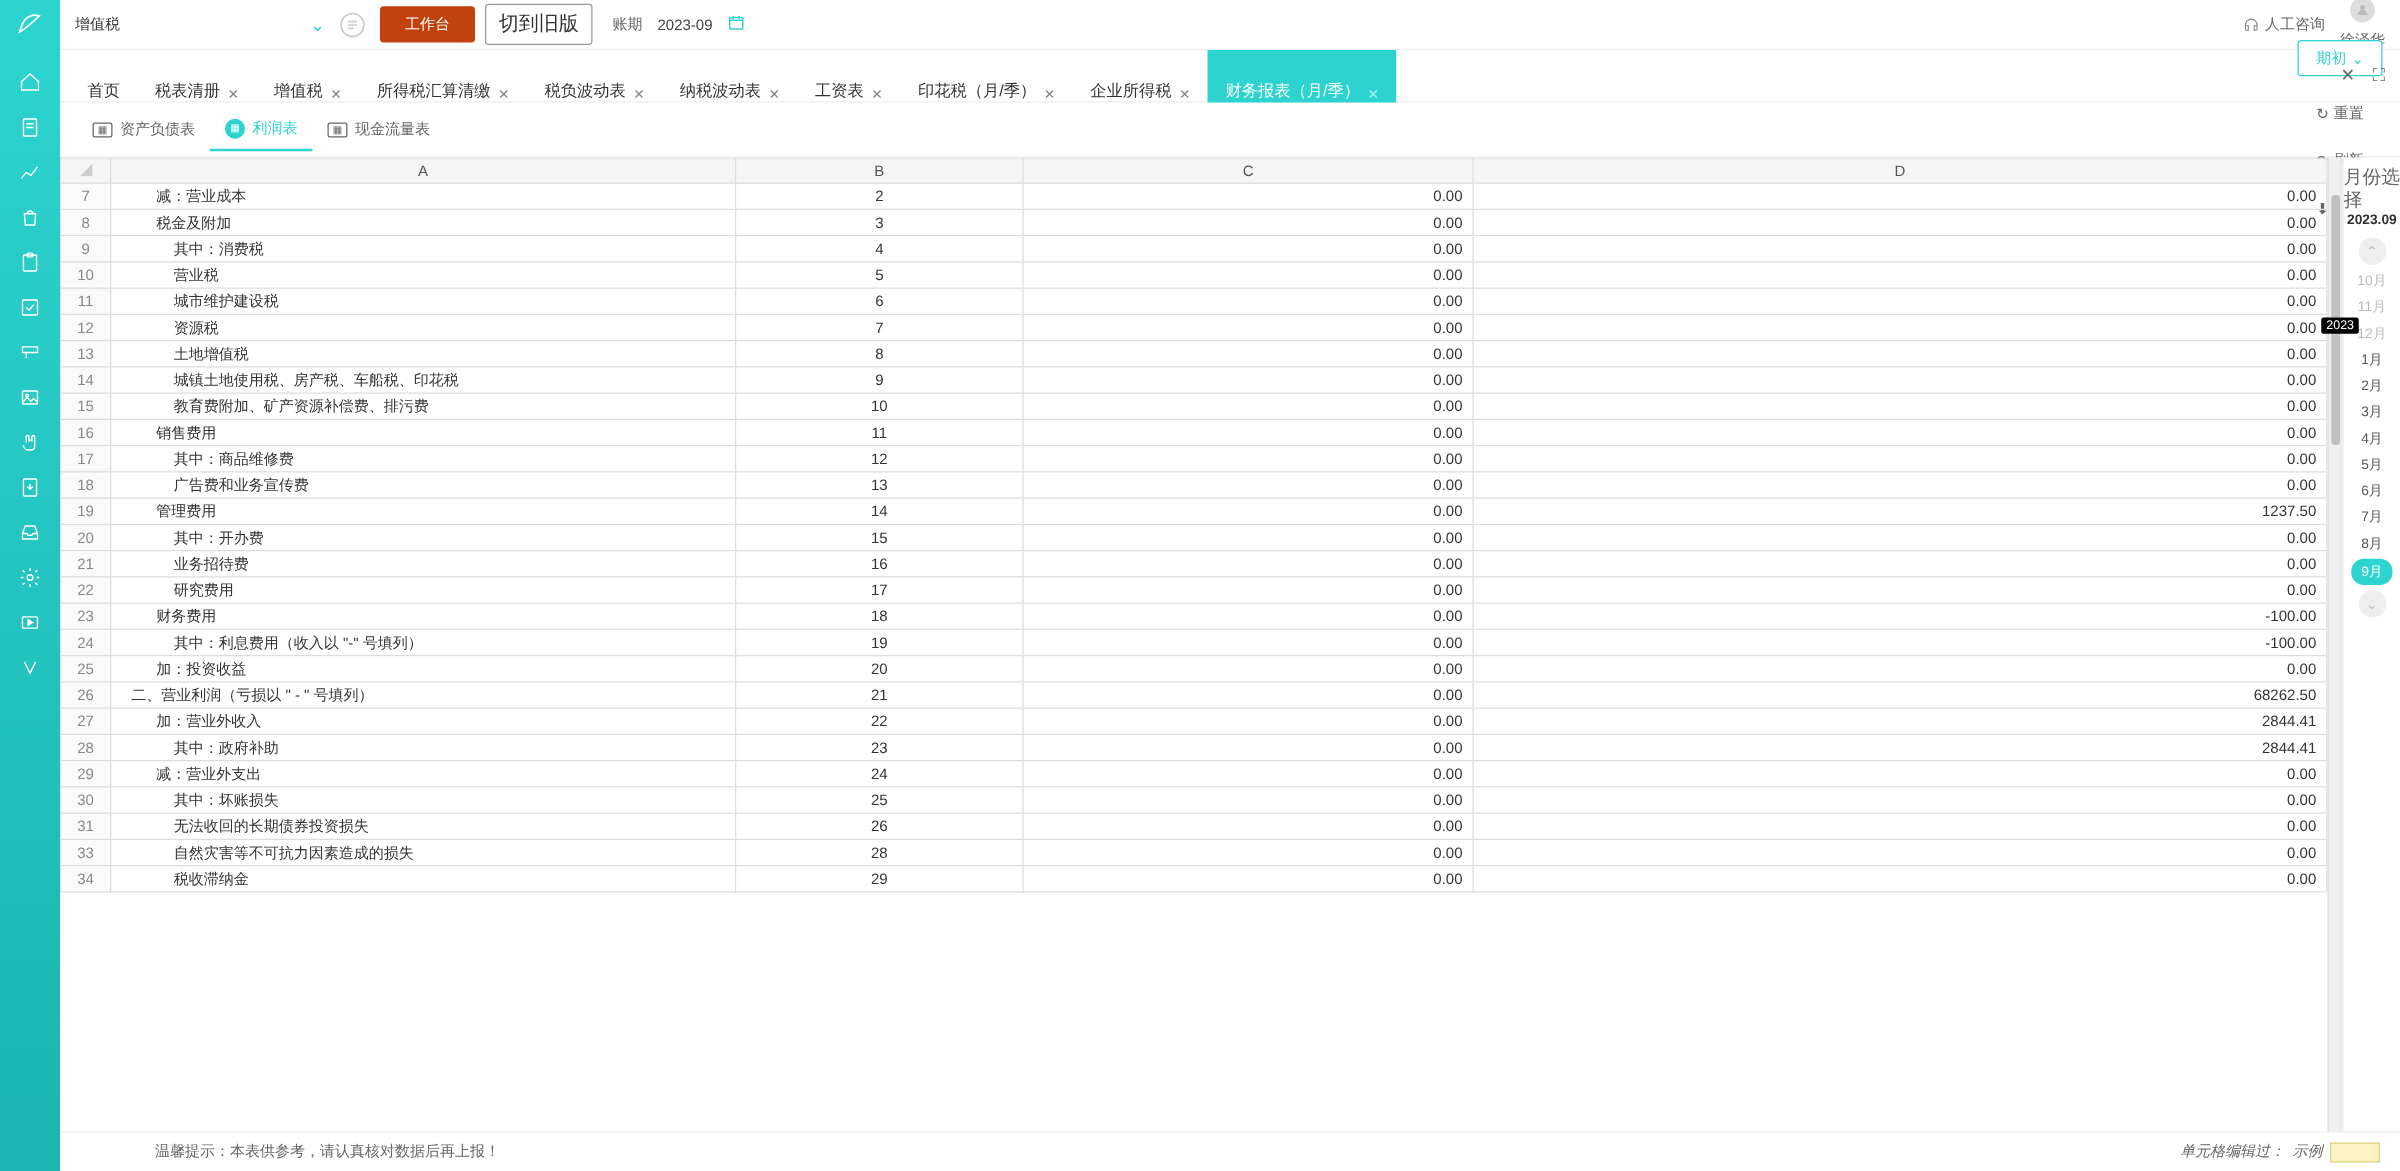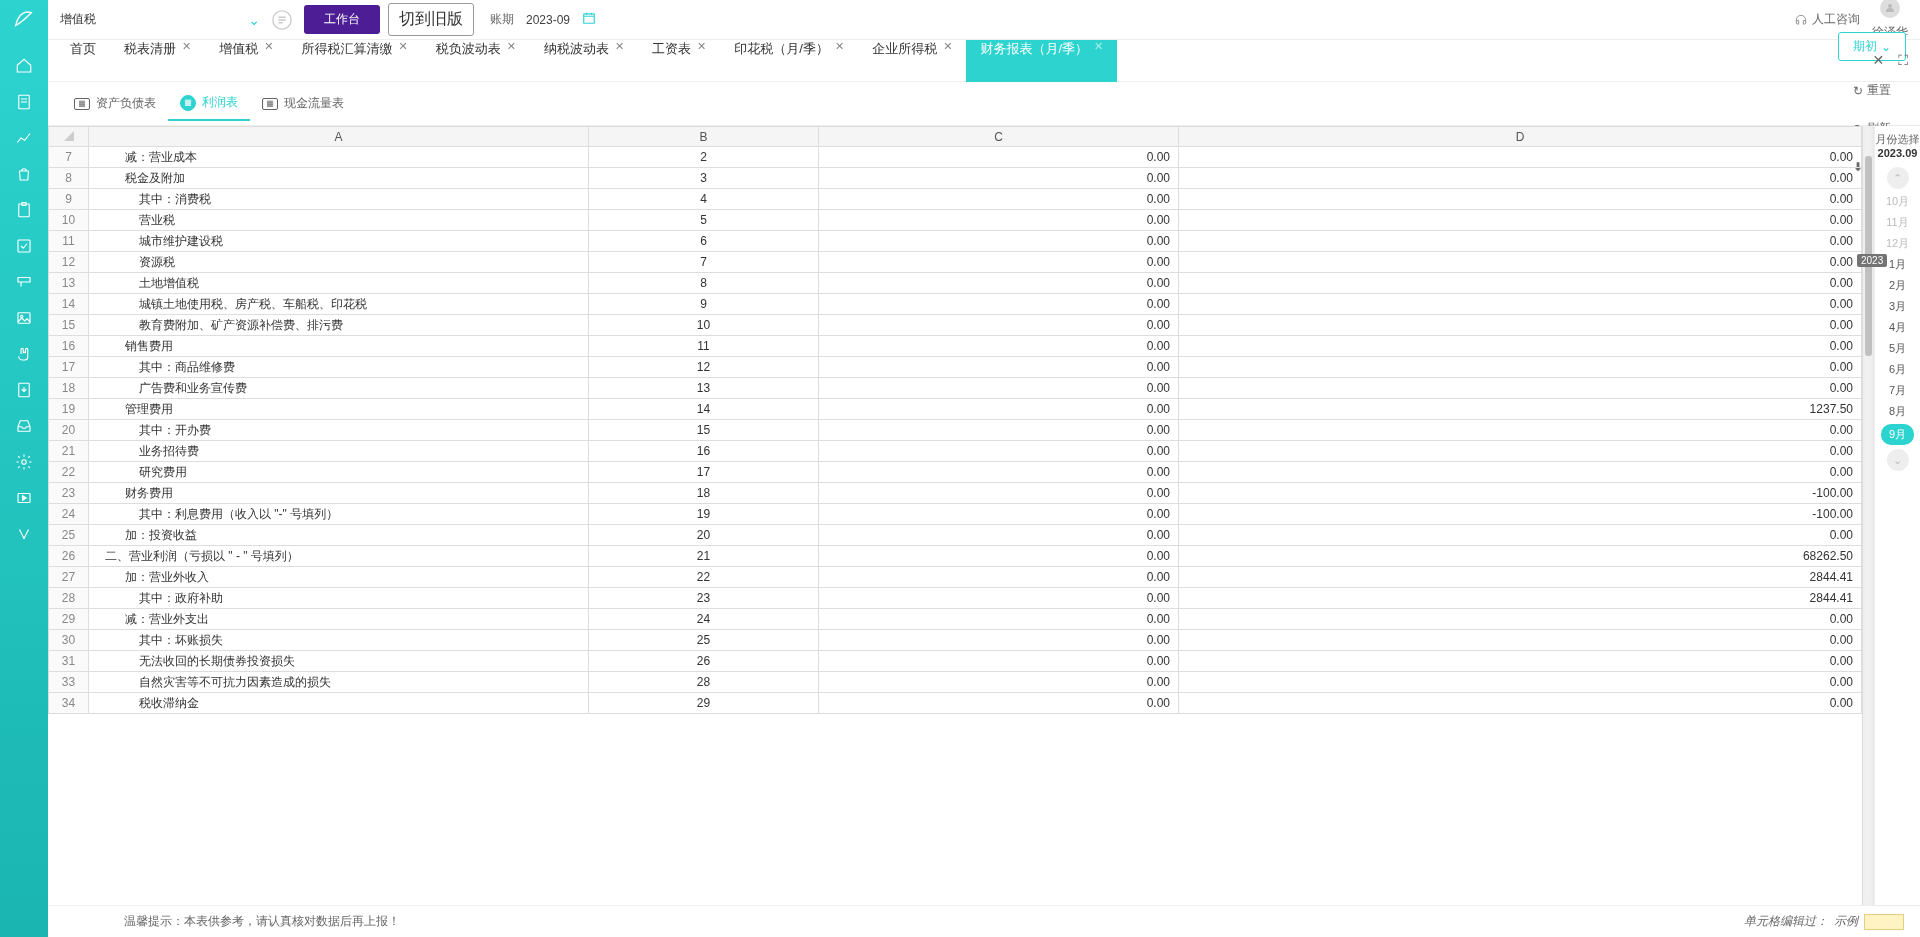--- a/index.html
+++ b/index.html
@@ -9,31 +9,31 @@
 .logo { width: 48px; height: 40px; display: flex; align-items: center; justify-content: center; margin-bottom: 8px; }
 .logo svg { width: 22px; height: 22px; }
 .sidebar-icon { width: 48px; height: 36px; display: flex; align-items: center; justify-content: center; cursor: pointer; }
 .sidebar-icon svg { width: 18px; height: 18px; }
 .main { flex: 1; display: flex; flex-direction: column; min-width: 0; }
 .topbar { height: 40px; display: flex; align-items: center; padding: 0 12px; border-bottom: 1px solid #eee; gap: 8px; }
 .dropdown-main { display: flex; align-items: center; gap: 6px; min-width: 200px; color: #666; cursor: pointer; }
 .dropdown-main span:first-child { color: #333; }
 .chev { color: #2dd4cf; font-size: 14px; }
 .toolbar-icon { width: 28px; height: 28px; border-radius: 50%; display: flex; align-items: center; justify-content: center; color: #bbb; cursor: pointer; }
-.btn-primary { background: #4c1d95; color: #fff; border: none; padding: 6px 20px; border-radius: 3px; cursor: pointer; font-size: 12px; }
+.btn-primary { background: #c2410c; color: #fff; border: none; padding: 6px 20px; border-radius: 3px; cursor: pointer; font-size: 12px; }
 .btn-outline { border: 1px solid #999; background: #fff; color: #333; padding: 5px 10px; border-radius: 3px; cursor: pointer; font-size: 16px; }
 .period-label { color: #666; margin-left: 8px; }
 .period-value { color: #404040; margin-left: 4px; }
 .cal-icon { color: #2dd4cf; margin-left: 4px; cursor: pointer; }
 .topbar-right { margin-left: auto; display: flex; align-items: center; gap: 12px; color: #666; }
 .help { display: flex; align-items: center; gap: 4px; cursor: pointer; }
 .user { display: flex; align-items: center; gap: 6px; cursor: pointer; flex-direction: column; }
 .avatar { width: 20px; height: 20px; border-radius: 50%; background: #ddd; display: flex; align-items: center; justify-content: center; color: #999; }
 .tabs { height: 42px; display: flex; align-items: center; border-bottom: 1px solid #eee; padding: 0 8px; position: relative; }
-.tab { padding: 0 14px; height: 42px; display: flex; align-items: flex-start; gap: 6px; cursor: pointer; color: #333; font-size: 13px; }
+.tab { padding: 0 14px; height: 42px; display: flex; align-items: flex-end; gap: 6px; cursor: pointer; color: #333; font-size: 13px; }
 .tab.active { background: #2dd4cf; color: #fff; }
 .tab-close { font-size: 11px; color: inherit; opacity: 0.6; cursor: pointer; }
 .tabs-right { margin-left: auto; display: flex; gap: 6px; }
 .tabs-right span { cursor: pointer; padding: 4px; color: #666; font-size: 14px; }
 .subtabs { height: 44px; display: flex; align-items: center; padding: 0 14px; gap: 0; border-bottom: 1px solid #eee; }
 .subtab { padding: 8px 12px; display: flex; align-items: center; gap: 6px; cursor: pointer; color: #666; font-size: 12px; }
 .subtab.active { color: #2dd4cf; border-bottom: 2px solid #2dd4cf; }
 .subtab-icon { width: 16px; height: 12px; display: inline-flex; align-items: center; justify-content: center; border: 1px solid currentColor; border-radius: 2px; font-size: 8px; }
 .subtabs-right { margin-left: auto; display: flex; align-items: center; gap: 21px; flex-direction: column; }
 .btn-period { border: 1px solid #2dd4cf; color: #2dd4cf; background: #fff; padding: 5px 14px; border-radius: 3px; cursor: pointer; display: flex; align-items: center; gap: 4px; font-size: 12px; }
@@ -45,27 +45,27 @@
 thead th { background: #f5f5f5; text-align: center; font-weight: normal; color: #555; height: 20px; }
 .rowhead { width: 40px; text-align: center; background: #fafafa; color: #888; }
 .col-a { width: 500px; padding-left: 6px; }
 .col-b { width: 230px; text-align: center; }
 .col-c { width: 360px; text-align: right; padding-right: 8px; }
 .col-d { text-align: right; padding-right: 8px; }
 .corner { width: 40px; background: #f5f5f5; }
 .scrollbar-v { width: 12px; background: #f0f0f0; border-left: 1px solid #ddd; position: relative; }
 .scroll-thumb { position: absolute; top: 30px; left: 2px; right: 2px; height: 200px; background: #c0c0c0; border-radius: 3px; }
 .month-panel { width: 46px; border-left: 1px solid #eee; display: flex; flex-direction: column; align-items: center; padding-top: 6px; font-size: 11px; color: #999; position: relative; background:#fff; box-shadow: -1px 0 3px rgba(0,0,0,0.05); }
-.month-title { font-size: 11px; color: #666; }
+.month-title { font-size: 15px; color: #666; }
 .month-current { font-size: 11px; color: #333; font-weight: bold; margin-bottom: 6px; }
 .month-scroll { width: 22px; height: 22px; border-radius: 50%; background: #eee; display: flex; align-items: center; justify-content: center; margin: 2px 0; cursor: pointer; color: #bbb; }
 .month-item { padding: 3px 0; cursor: pointer; color: #bbb; width: 100%; text-align: center; }
 .month-item.dark { color: #555; }
 .month-item.active { background: #2dd4cf; color: #fff; border-radius: 10px; margin: 2px 6px; width: auto; padding: 3px 6px; }
-.year-badge { position: absolute; left: -18px; top: 128px; background: #737373; color: #fff; font-size: 10px; padding: 1px 4px; border-radius: 2px; }
+.year-badge { position: absolute; left: -18px; top: 128px; background: #000000; color: #fff; font-size: 10px; padding: 1px 4px; border-radius: 2px; }
 .footer { height: 32px; border-top: 1px solid #eee; display: flex; align-items: center; padding: 0 16px; }
 .footer-hint { color: #666; margin-left: 60px; }
 .footer-right { margin-left: auto; display: flex; align-items: center; gap: 6px; color: #666; font-style: italic; }
 .sample-box { width: 40px; height: 16px; background: #fff3c4; border: 1px solid #e0d080; }
 .indent-1 { padding-left: 16px !important; }
 .indent-2 { padding-left: 36px !important; }
 .indent-3 { padding-left: 50px !important; }
 </style>
 </head>
 <body>

